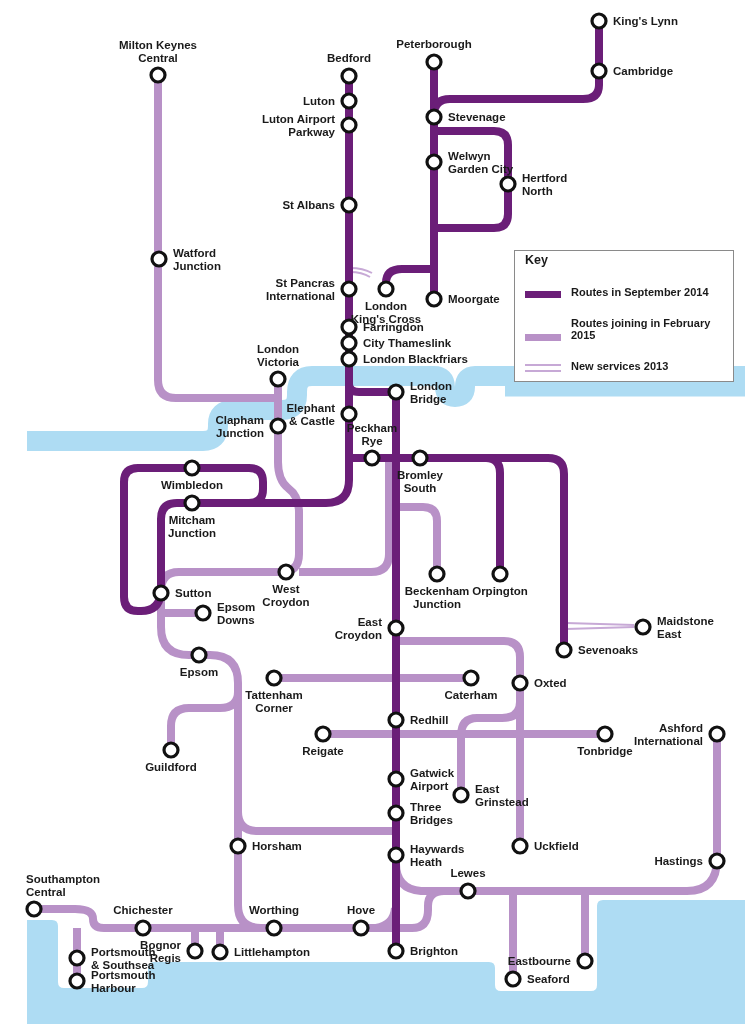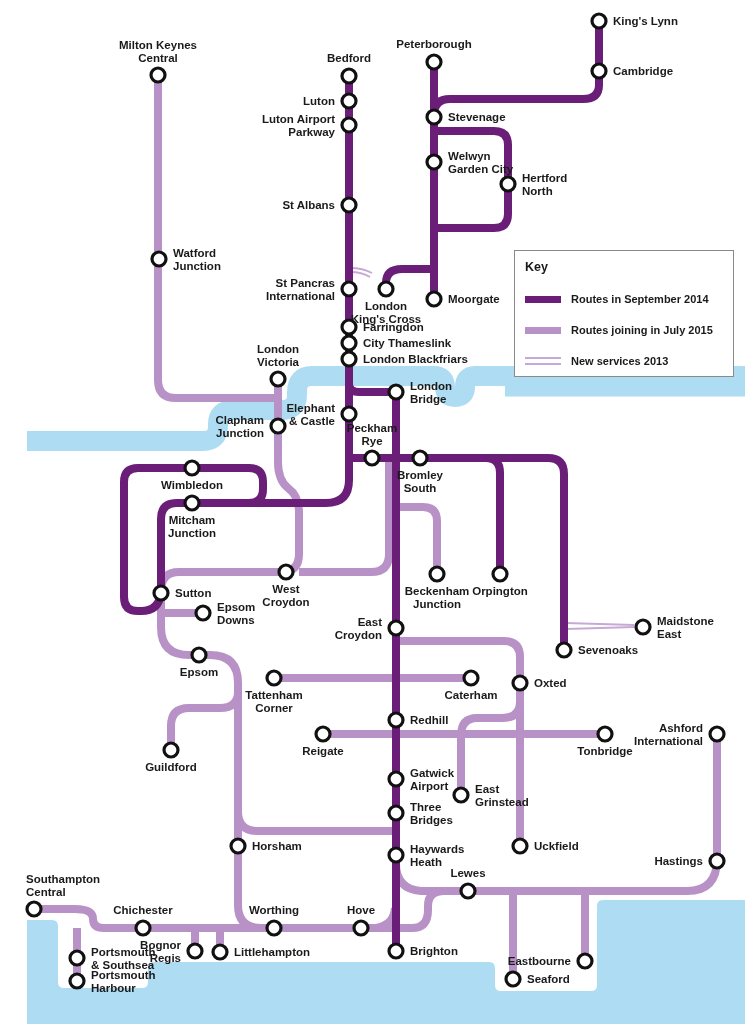--- a/index.html
+++ b/index.html
@@ -2,23 +2,23 @@
 <html><head>
 <meta charset="utf-8">
 <style>
   html,body{margin:0;padding:0;background:#ffffff;}
   #stage{position:relative;width:745px;height:1024px;overflow:hidden;background:#fff;
          font-family:"Liberation Sans",sans-serif;}
   #map-svg{position:absolute;left:0;top:0;}
   #map-svg text{font-family:"Liberation Sans","DejaVu Sans",sans-serif;font-weight:bold;
                 font-size:11.5px;fill:#1a1a1a;}
   .legend{position:absolute;left:514px;top:250px;width:198px;background:#fff;
-          border:1px solid #8a8a8a;padding:9px 10px 9px 10px;}
+          border:1px solid #8a8a8a;padding:2px 10px 9px 10px;}
   .legend-title{font-weight:bold;font-size:12.5px;color:#1a1a1a;margin-bottom:6px;}
-  .legend-row{display:flex;align-items:center;margin-top:19px;}
+  .legend-row{display:flex;align-items:flex-end;margin-top:19px;}
   .legend-label{font-weight:bold;font-size:11px;color:#1a1a1a;}
   .swatch{width:36px;height:7px;margin-right:10px;flex:0 0 36px;}
   .swatch.dark{background:#6B1E78;}
   .swatch.light{background:#B891C7;}
   .swatch.thin{height:8px;background:none;display:flex;flex-direction:column;justify-content:space-between;}
   .swatch.thin i{display:block;height:2px;background:#C7A9D6;}
 </style>
 </head>
 <body>
 
@@ -322,21 +322,21 @@
     </svg>
 
   <div class="legend">
     <div class="legend-title">Key</div>
     <div class="legend-row">
       <span class="swatch dark"></span>
       <span class="legend-label">Routes in September 2014</span>
     </div>
     <div class="legend-row">
       <span class="swatch light"></span>
-      <span class="legend-label">Routes joining in July 2015</span>
+      <span class="legend-label">Routes joining in February 2015</span>
     </div>
     <div class="legend-row">
       <span class="swatch thin">
           <i></i>
           <i></i>
         </span>
       <span class="legend-label">New services 2013</span>
     </div>
   </div>
 </div>

